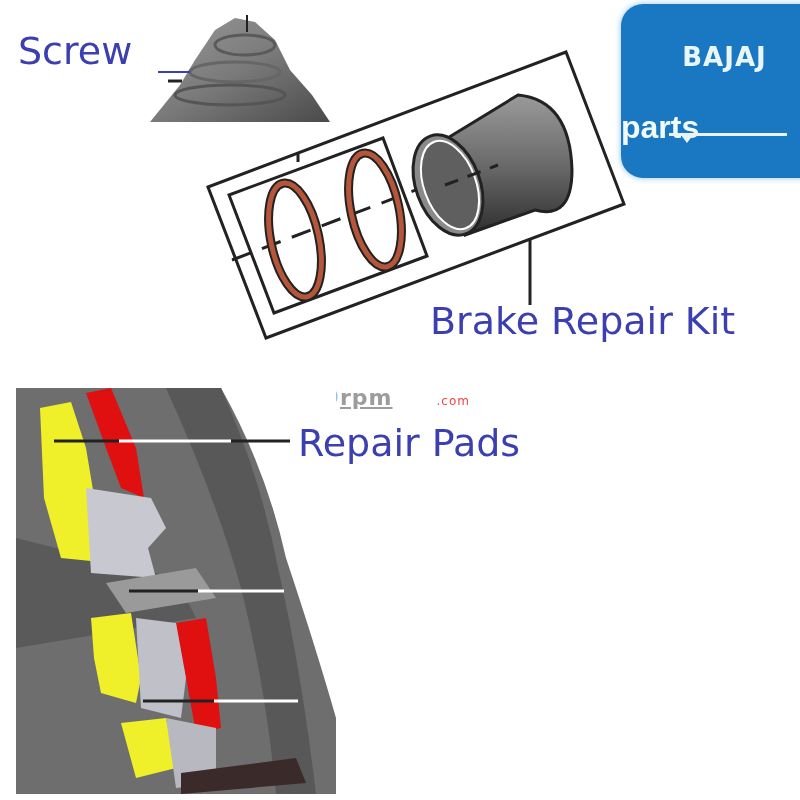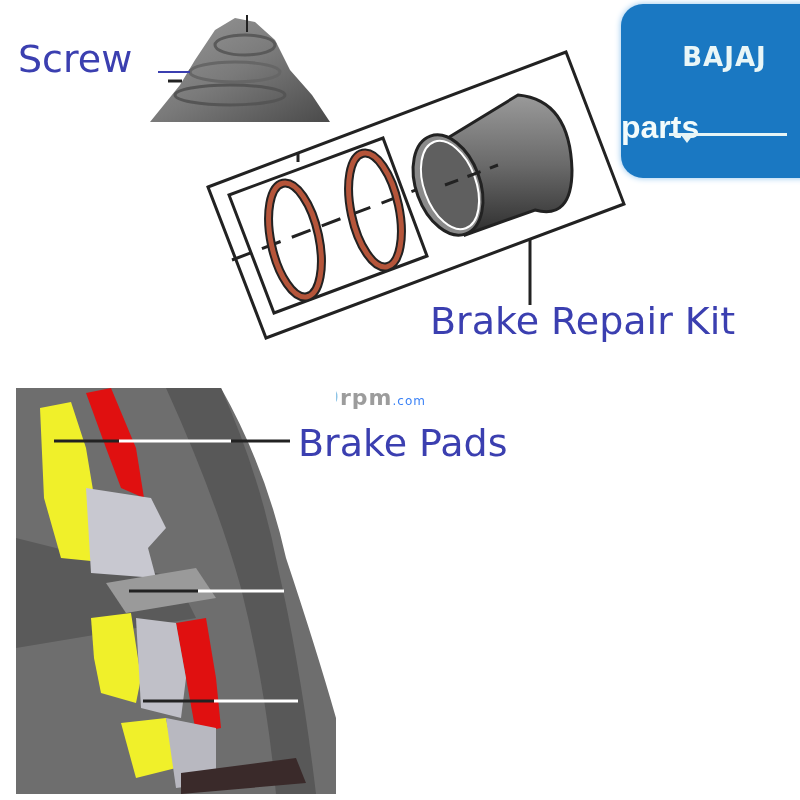--- a/index.html
+++ b/index.html
@@ -7,22 +7,22 @@
   .label { position:absolute; color:#3b3fb0; font-size:38px; line-height:1; white-space:nowrap; font-family:"DejaVu Sans", sans-serif; }
   .abs { position:absolute; }
   .logo { position:absolute; left:621px; top:4px; width:175px; height:174px; border-radius:22px; background:#1a78c2; box-shadow:0 0 6px #8fc3ec;padding-left:32px; }
   .logo .bajaj { position:absolute; left:0; width:100%; top:38px; text-align:center; color:#e9f6f7; font-weight:bold; font-size:26px; letter-spacing:1px; font-family:"DejaVu Sans", sans-serif; }
   .logo .genuine { position:absolute; left:0; width:100%; top:72px; text-align:center; color:#e6f4f5; font-size:22px; font-family:"Liberation Sans", sans-serif; }
   .logo .parts { position:absolute; left:0; width:100%; top:92px; color:#f2fbfb; font-size:32px; font-weight:bold; font-family:"Liberation Sans", sans-serif;margin-top:13px; }
   .logo .uline { position:absolute; left:48px; width:118px; top:129px; height:3px; background:#e6f4f5; }
   .logo .arrow { position:absolute; left:60px; top:131px; width:0; height:0; border-left:6px solid transparent; border-right:6px solid transparent; border-top:8px solid #e6f4f5; }
   .watermark { position:absolute; left:310px; top:385px; font-size:22px; letter-spacing:1px; font-family:"DejaVu Sans", sans-serif; }
   .watermark .n { color:#8dc4e6; }
-  .watermark .r { color:#9c9c9c; font-weight:bold; }
-  .watermark .c { color:#3b82f6; font-size:12px; }
+  .watermark .r { color:#9c9c9c; font-weight:bold;text-decoration:underline; }
+  .watermark .c { color:#ef4444; font-size:12px;margin-left:44px; }
 </style>
 </head>
 <body>
 
 <svg class="abs" style="left:140px;top:0;" width="190" height="125" viewBox="0 0 190 125">
   <defs>
     <linearGradient id="bs" x1="0" y1="0" x2="1" y2="1">
       <stop offset="0" stop-color="#9a9a9a"></stop>
       <stop offset="0.5" stop-color="#7a7a7a"></stop>
       <stop offset="1" stop-color="#4a4a4a"></stop>
@@ -31,21 +31,21 @@
   <path d="M10,122 L40,85 L55,60 L75,30 L95,18 L115,22 L135,40 L150,70 L172,95 L190,122 Z" fill="url(#bs)"></path>
   <ellipse cx="105" cy="45" rx="30" ry="10" fill="none" stroke="#5a5a5a" stroke-width="3"></ellipse>
   <ellipse cx="95" cy="72" rx="45" ry="10" fill="none" stroke="#666" stroke-width="3"></ellipse>
   <ellipse cx="90" cy="95" rx="55" ry="10" fill="none" stroke="#555" stroke-width="3"></ellipse>
   <line x1="107" y1="15" x2="107" y2="32" stroke="#222" stroke-width="2"></line>
   <line x1="18" y1="72" x2="50" y2="72" stroke="#3b3fb0" stroke-width="2"></line>
   <line x1="28" y1="81" x2="42" y2="81" stroke="#222" stroke-width="3"></line>
 </svg>
 
 <div class="label" style="left:18px;top:20px;">
-  <div style="margin-top:20px;">Screw</div>
+  <div style="margin-top:12px;">Screw</div>
 </div>
 
 <svg class="abs" style="left:200px;top:40px;" width="440" height="310" viewBox="0 0 440 310">
   <defs>
     <linearGradient id="cyl" x1="0" y1="0" x2="0" y2="1">
       <stop offset="0" stop-color="#9a9a9a"></stop>
       <stop offset="0.5" stop-color="#6a6a6a"></stop>
       <stop offset="1" stop-color="#2e2e2e"></stop>
     </linearGradient>
   </defs>
@@ -94,13 +94,13 @@
   <path d="M165,385 L280,370 L290,395 L165,406 Z" fill="#3a2a2a"></path>
   <line x1="38" y1="53" x2="103" y2="53" stroke="#222" stroke-width="3"></line>
   <line x1="103" y1="53" x2="215" y2="53" stroke="#ffffff" stroke-width="3"></line>
   <line x1="215" y1="53" x2="274" y2="53" stroke="#222" stroke-width="3"></line>
   <line x1="113" y1="203" x2="182" y2="203" stroke="#222" stroke-width="3"></line>
   <line x1="182" y1="203" x2="268" y2="203" stroke="#ffffff" stroke-width="3"></line>
   <line x1="127" y1="313" x2="198" y2="313" stroke="#222" stroke-width="3"></line>
   <line x1="198" y1="313" x2="282" y2="313" stroke="#ffffff" stroke-width="3"></line>
 </svg>
 
-<div class="label" style="left:298px;top:424px;">Brake Pads</div>
+<div class="label" style="left:298px;top:424px;">Repair Pads</div>
 
 </body></html>

